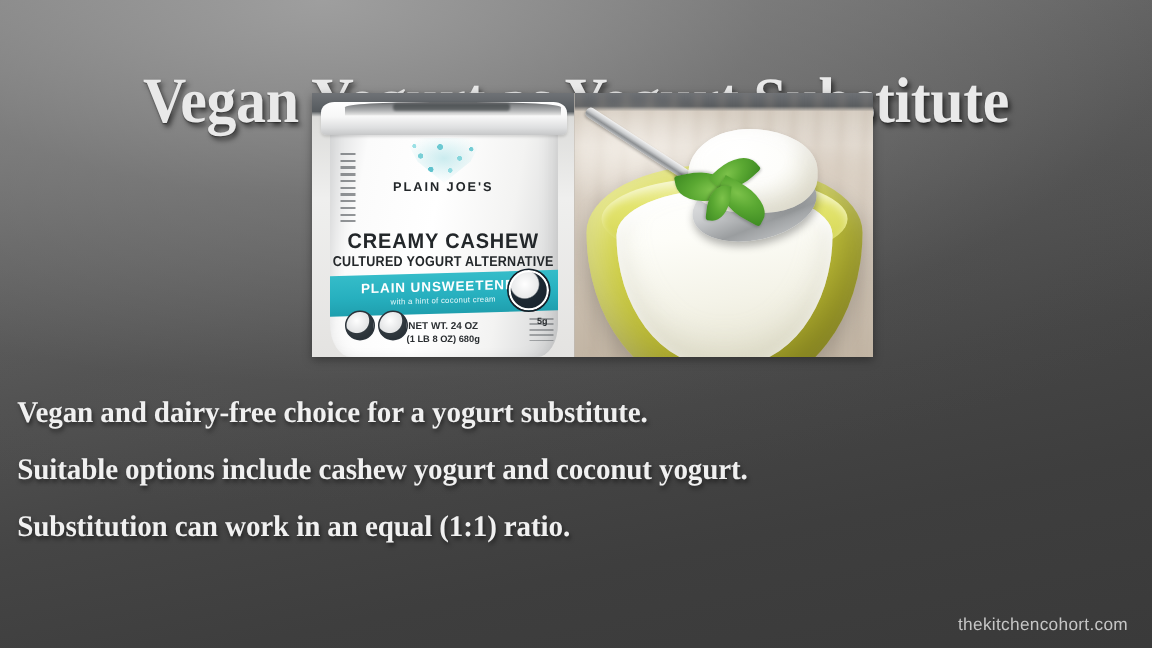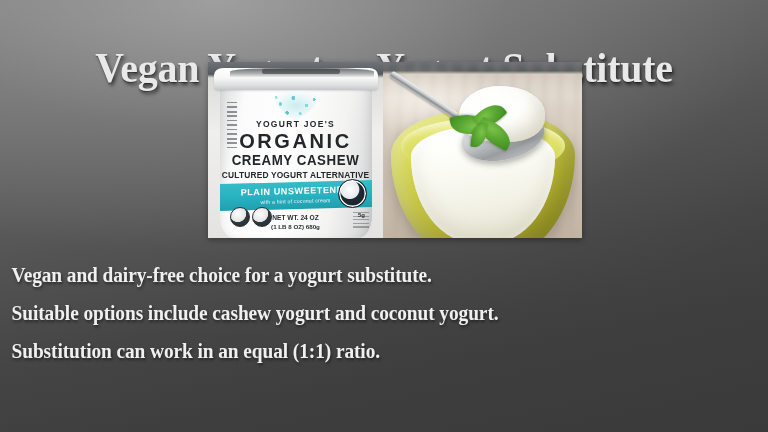--- a/index.html
+++ b/index.html
@@ -299,22 +299,21 @@
 
   <h1 id="title">Vegan Yogurt as Yogurt Substitute</h1>
 
   <div id="photo-strip">
 
     <div class="photo" id="photo-tub">
       <div id="tub-bg"></div>
       <div id="tub-body"></div>
       <div id="tub-side-left"></div>
       <div id="tub-snowflake"></div>
-      <div class="tub-txt" id="tub-brand">YOGURT JOE'S</div>
-      <div class="tub-txt" id="tub-organic">ORGANIC</div>
+      <div class="tub-txt" id="tub-brand">PLAIN JOE'S</div>
       <div class="tub-txt" id="tub-creamy">CREAMY CASHEW</div>
       <div class="tub-txt" id="tub-cultured">CULTURED YOGURT ALTERNATIVE</div>
       <div id="tub-band"></div>
       <div id="tub-plain">PLAIN UNSWEETENED</div>
       <div id="tub-hint">with a hint of coconut cream</div>
       <div id="tub-seal"></div>
       <div id="tub-netwt">NET WT. 24 OZ</div>
       <div id="tub-netwt2">(1 LB 8 OZ) 680g</div>
       <div class="tub-badge" id="tub-badge1"></div>
       <div class="tub-badge" id="tub-badge2"></div>
@@ -343,14 +342,15 @@
     </div>
 
   </div>
 
   <div id="body-copy">
     <div class="body-line">Vegan and dairy-free choice for a yogurt substitute.</div>
     <div class="body-line">Suitable options include cashew yogurt and coconut yogurt.</div>
     <div class="body-line">Substitution can work in an equal (1:1) ratio.</div>
   </div>
 
+  <div id="watermark">thekitchencohort.com</div>
 
 </div>
 
 </body></html>

